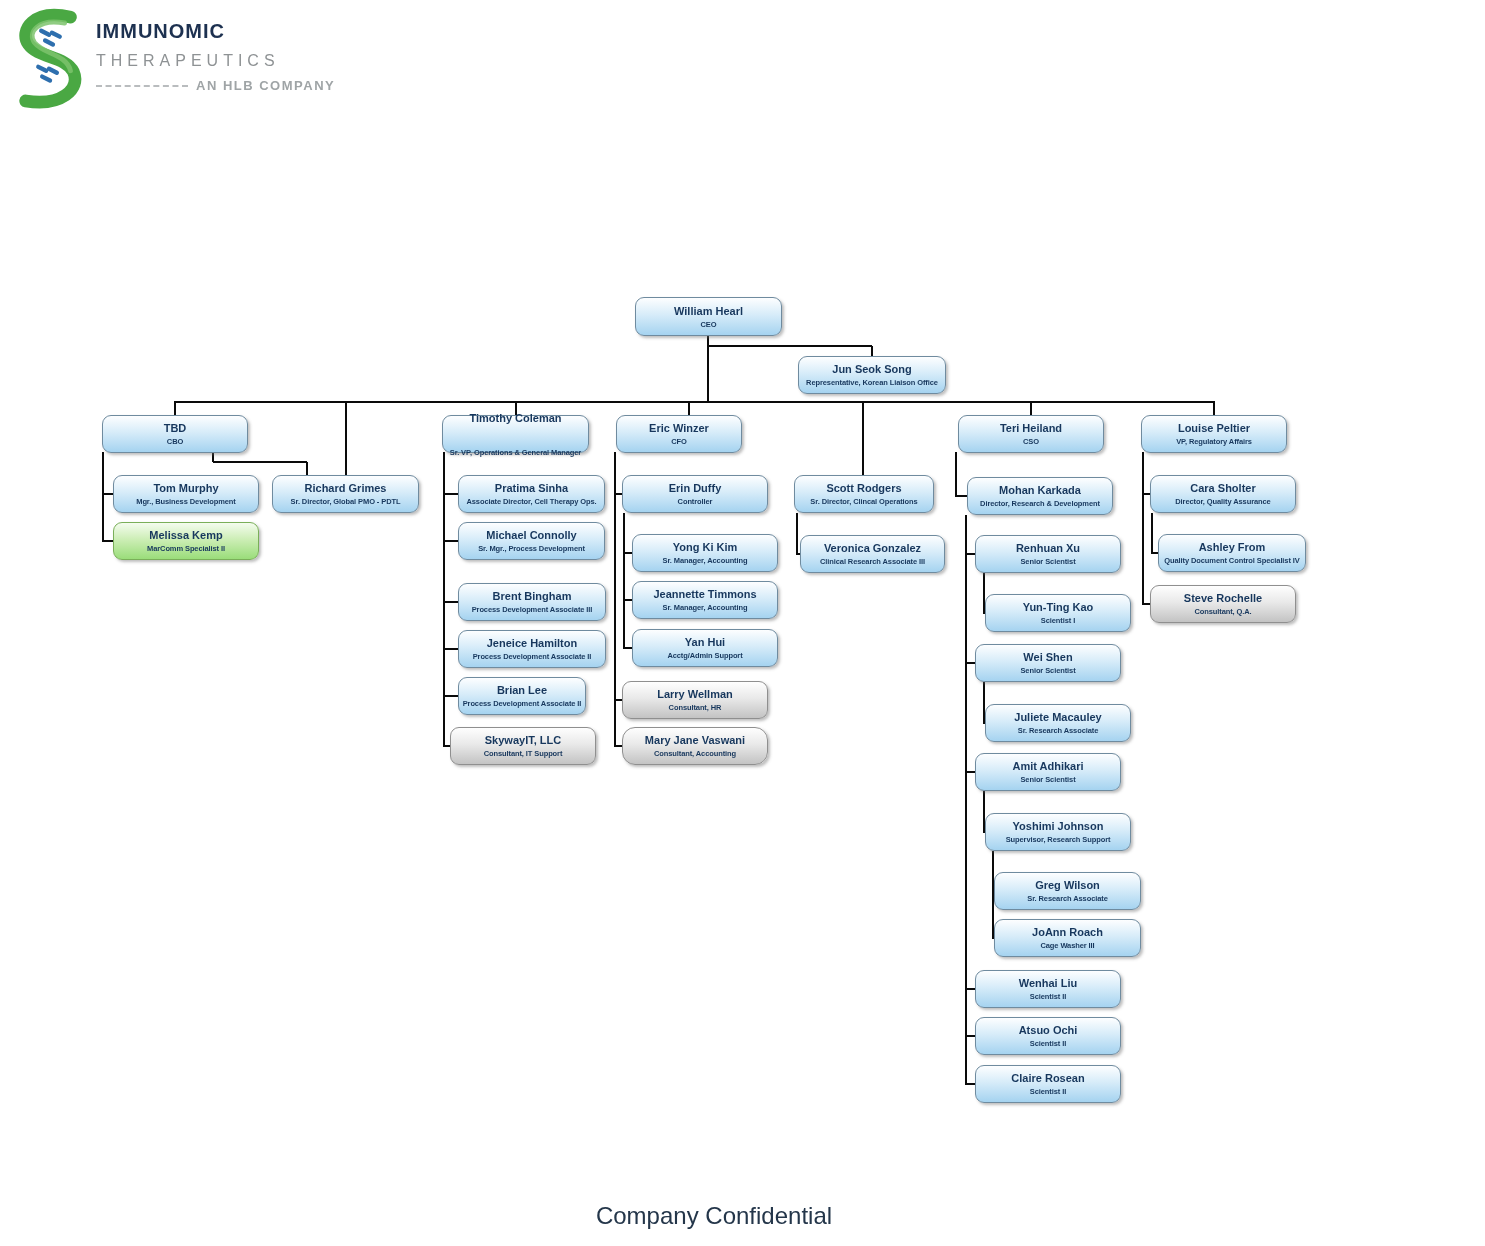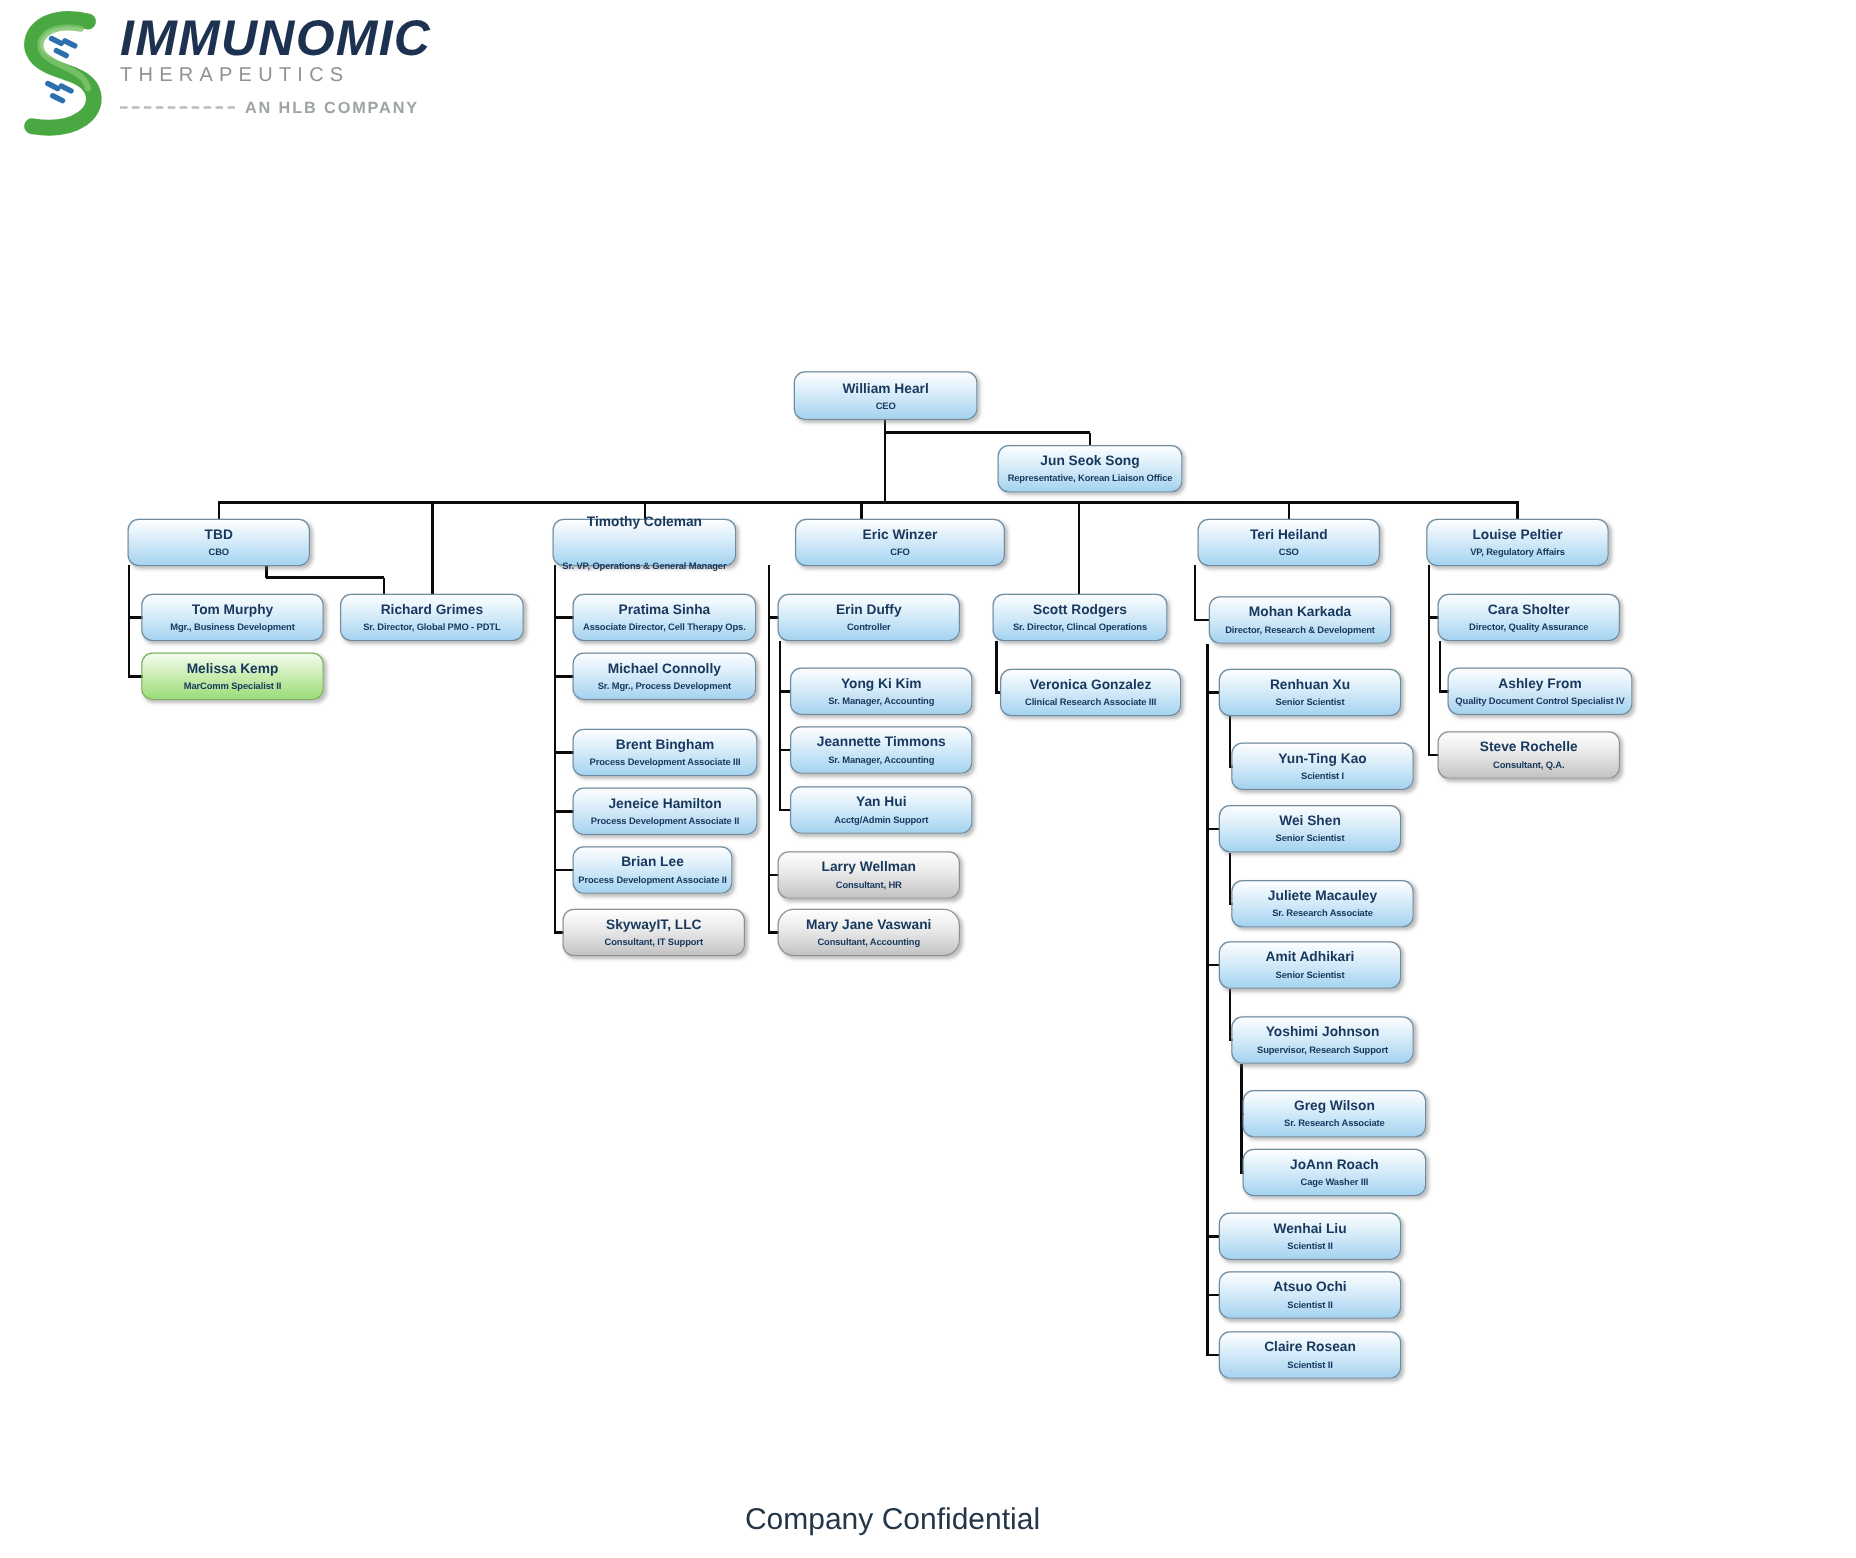--- a/index.html
+++ b/index.html
@@ -1,21 +1,21 @@
 <!DOCTYPE html>
 <html><head>
 <meta charset="utf-8">
 <style>
   html,body{margin:0;padding:0;background:#ffffff;}
   #page{position:relative;width:1485px;height:1246px;background:#ffffff;overflow:hidden;
         font-family:"Liberation Sans",sans-serif;}
   
   .logo{position:absolute;left:12px;top:6px;display:flex;align-items:flex-start;}
   .logo-text{margin-left:8px;padding-top:8px;}
-  .brand{font-size:40px;font-weight:bold;color:#1d3150;letter-spacing:1px;line-height:34px;font-style:italic;}
+  .brand{font-size:20px;font-weight:bold;color:#1d3150;letter-spacing:1px;line-height:34px;}
   .subbrand{font-size:16px;color:#8e9294;letter-spacing:5px;line-height:26px;}
   .tagrow{display:flex;align-items:center;margin-top:4px;}
   .dashline{display:inline-block;width:92px;border-bottom:2px dashed #b9bcbe;margin-right:8px;}
   .tagline{font-size:13px;font-weight:bold;color:#9fa4a6;letter-spacing:1.5px;}
   .title{position:absolute;left:0;top:66px;width:1428px;text-align:center;color:#262626;
          font-weight:bold;font-size:34px;line-height:56px;}
   .footer{position:absolute;left:0;top:1202px;width:1428px;text-align:center;
           font-size:24px;color:#24364a;}
   
   #connectors{position:absolute;left:0;top:0;width:1485px;height:1246px;}
@@ -132,21 +132,21 @@
         <div class="tt">Representative, Korean Liaison Office</div>
       </div>
       <div class="node blue" style="left: 102px; top: 415px; width: 146px; height: 38px;">
         <div class="nm">TBD</div>
         <div class="tt">CBO</div>
       </div>
       <div class="node blue" style="left: 442px; top: 415px; width: 147px; height: 38px; gap: 21px;">
         <div class="nm">Timothy Coleman</div>
         <div class="tt">Sr. VP, Operations &amp; General Manager</div>
       </div>
-      <div class="node blue" style="left: 636px; top: 415px; width: 168px; height: 38px;">
+      <div class="node blue" style="left: 616px; top: 415px; width: 126px; height: 38px;">
         <div class="nm">Eric Winzer</div>
         <div class="tt">CFO</div>
       </div>
       <div class="node blue" style="left: 958px; top: 415px; width: 146px; height: 38px;">
         <div class="nm">Teri Heiland</div>
         <div class="tt">CSO</div>
       </div>
       <div class="node blue" style="left: 1141px; top: 415px; width: 146px; height: 38px;">
         <div class="nm">Louise Peltier</div>
         <div class="tt">VP, Regulatory Affairs</div>

